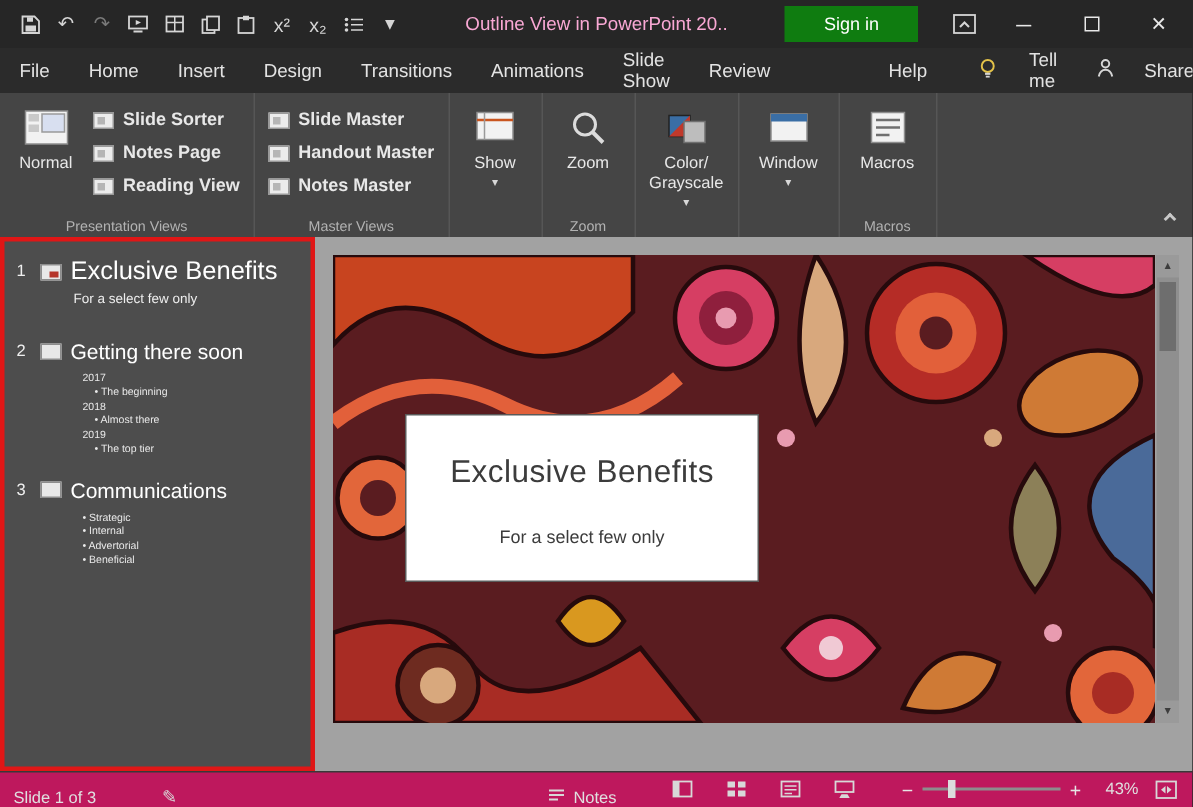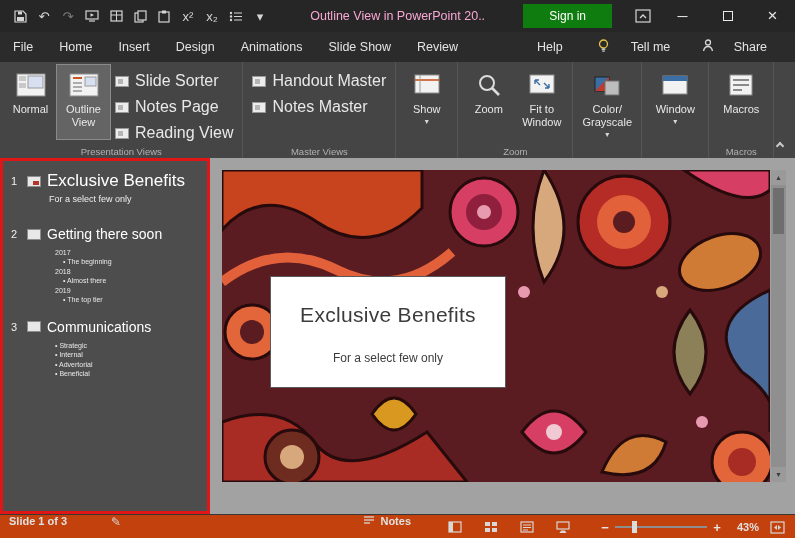--- a/index.html
+++ b/index.html
@@ -29,21 +29,21 @@
 
   
   .ribbon { height:96px; background:#454545; display:flex; color:#e8e8e8; position:relative; flex:0 0 96px; }
   .rgroup { position:relative; border-right:1px solid #565656; padding:3px 4px 15px 4px; display:flex; align-items:flex-start; }
   .glabel { position:absolute; bottom:1px; left:0; width:100%; text-align:center; font-size:9.5px; color:#b2b2b2; white-space:nowrap; }
   .bigbtn { width:53px; min-height:74px; display:flex; flex-direction:column; align-items:center; padding-top:5px; font-size:11px; text-align:center; line-height:1.2; }
   .bigbtn .bicon { height:30px; display:flex; align-items:center; justify-content:center; margin-bottom:3px; }
   .bigbtn.selected { background:#646464; outline:1px solid #8a8a8a; }
   .caretline { font-size:8px; line-height:1; margin-top:2px; color:#d8d8d8; }
   .smallcol { display:flex; flex-direction:column; padding-top:5px; gap:4px; }
-  .smallbtn { display:flex; align-items:center; gap:6px; font-size:16px; padding:2px 5px; white-space:nowrap; }
+  .smallbtn { display:flex; align-items:flex-end; gap:6px; font-size:12px; padding:2px 5px; white-space:nowrap;font-weight:bold; }
   .mini-icon { width:14px; height:11px; background:#ececec; border:1px solid #9a9a9a; position:relative; flex:0 0 14px; }
   .mini-icon::after { content:""; position:absolute; left:2px; top:2px; width:5px; height:5px; background:#b5b5b5; }
   .collapse-chev { position:absolute; right:10px; bottom:7px; width:8px; height:8px; }
   .collapse-chev i { display:block; width:6px; height:6px; border-top:2px solid #c8c8c8; border-right:2px solid #c8c8c8; transform:rotate(-45deg); }
 
   
   .content { flex:1; display:flex; min-height:0; }
   .outline-pane { width:210px; flex:0 0 210px; background:#4d4d4d; border:3px solid #e01616; padding:10px 0 0 8px; color:#fff; overflow:hidden; }
   .ol-head { display:flex; align-items:center; gap:6px; }
   .ol-num { font-size:11px; color:#f0f0f0; width:10px; flex:0 0 10px; }
@@ -67,21 +67,21 @@
   .slide-textbox { position:absolute; left:48px; top:106px; width:236px; height:112px; background:#ffffff; border:1px solid #5a5a5a; display:flex; flex-direction:column; align-items:center; padding-top:26px; }
   .slide-title { font-size:21px; color:#3c3c3c; letter-spacing:0.3px; }
   .slide-subtitle { font-size:12px; color:#3c3c3c; margin-top:24px; }
 
   .vscroll { position:absolute; right:9px; top:12px; width:15px; height:312px; background:#8f8f8f; display:flex; flex-direction:column; align-items:center; }
   .scroll-arrow { height:15px; width:15px; display:flex; align-items:center; justify-content:center; font-size:7px; color:#3d3d3d; background:#9a9a9a; }
   .scroll-track { flex:1; width:15px; position:relative; }
   .scroll-thumb { position:absolute; top:3px; left:2px; width:11px; height:46px; background:#6e6e6e; }
 
   
-  .statusbar { height:24px; background:#c2410c; color:#e0e0e0; display:flex; align-items:flex-start; font-size:11px; flex:0 0 24px; border-top:1px solid #383838;font-weight:bold; }
+  .statusbar { height:24px; background:#be185d; color:#e0e0e0; display:flex; align-items:flex-end; font-size:11px; flex:0 0 24px; border-top:1px solid #383838; }
   .sb-slideinfo { padding-left:9px; white-space:nowrap; }
   .sb-pen { margin-left:44px; font-size:12px; color:#d8d8d8; }
   .sb-notes { display:flex; align-items:center; gap:5px; margin-left:auto; padding:0 8px; }
   .sb-views { display:flex; align-items:center; margin-left:18px; }
   .sb-viewbtn { width:36px; height:24px; display:flex; align-items:center; justify-content:center; }
   .sb-zoomctl { display:flex; align-items:center; margin-left:14px; }
   .sb-minus,.sb-plus { width:20px; text-align:center; font-size:13px; color:#e6e6e6; }
   .sb-slider { width:92px; height:24px; position:relative; }
   .sb-slider .track { position:absolute; left:0; right:0; top:11px; height:2px; background:#8d8d8d; }
   .sb-slider .thumb { position:absolute; left:18%; top:6px; width:5px; height:12px; background:#dcdcdc; }
@@ -159,20 +159,21 @@
         <span class="maxbox"></span>
       </span>
     <span class="winbtn" style="font-size:17px;">×</span>
   </div>
 
   <div class="tabrow">
     <div class="tab">File</div>
     <div class="tab">Home</div>
     <div class="tab">Insert</div>
     <div class="tab">Design</div>
+    <div class="tab">Transitions</div>
     <div class="tab">Animations</div>
     <div class="tab">Slide Show</div>
     <div class="tab">Review</div>
     <div class="tab active">View</div>
     <div class="tab">Help</div>
     <div class="tellme">
       <span>
         <svg width="11" height="14" viewBox="0 0 11 14">
             <circle cx="5.5" cy="5" r="4" fill="none" stroke="#e3c249" stroke-width="1.3"></circle>
             <rect x="3.7" y="9.5" width="3.6" height="1.4" fill="#d5d5d5"></rect>
@@ -199,52 +200,43 @@
         <span class="bicon">
           <svg width="30" height="26" viewBox="0 0 30 26">
               <rect x="1" y="2" width="28" height="22" fill="#f2f2f2" stroke="#8d8d8d"></rect>
               <rect x="3" y="4" width="7" height="5" fill="#c9c9c9"></rect>
               <rect x="3" y="11" width="7" height="5" fill="#c9c9c9"></rect>
               <rect x="12" y="4" width="15" height="12" fill="#d8dff0" stroke="#9a9a9a"></rect>
             </svg>
         </span>
         <span>Normal</span>
       </div>
-      <div class="bigbtn selected">
-        <span class="bicon">
-          <svg width="30" height="26" viewBox="0 0 30 26">
-              <rect x="1" y="2" width="28" height="22" fill="#f2f2f2" stroke="#8d8d8d"></rect>
-              <line x1="4" y1="6" x2="13" y2="6" stroke="#c9551f" stroke-width="2"></line>
-              <line x1="4" y1="11" x2="13" y2="11" stroke="#9a9a9a" stroke-width="1.6"></line>
-              <line x1="4" y1="15" x2="13" y2="15" stroke="#9a9a9a" stroke-width="1.6"></line>
-              <line x1="4" y1="19" x2="13" y2="19" stroke="#9a9a9a" stroke-width="1.6"></line>
-              <rect x="16" y="5" width="11" height="9" fill="#d8dff0" stroke="#9a9a9a"></rect>
-            </svg>
-        </span>
-        <span>Outline View</span>
-      </div>
       <div class="smallcol">
         <div class="smallbtn">
           <span class="mini-icon"></span>
           <span>Slide Sorter</span>
         </div>
         <div class="smallbtn">
           <span class="mini-icon"></span>
           <span>Notes Page</span>
         </div>
         <div class="smallbtn">
           <span class="mini-icon"></span>
           <span>Reading View</span>
         </div>
       </div>
       <div class="glabel">Presentation Views</div>
     </div>
 
     <div class="rgroup">
       <div class="smallcol">
+        <div class="smallbtn">
+          <span class="mini-icon"></span>
+          <span>Slide Master</span>
+        </div>
         <div class="smallbtn">
           <span class="mini-icon"></span>
           <span>Handout Master</span>
         </div>
         <div class="smallbtn">
           <span class="mini-icon"></span>
           <span>Notes Master</span>
         </div>
       </div>
       <div class="glabel">Master Views</div>
@@ -266,30 +258,20 @@
 
     <div class="rgroup">
       <div class="bigbtn">
         <span class="bicon">
           <svg width="26" height="26" viewBox="0 0 26 26">
               <circle cx="11" cy="11" r="7" fill="none" stroke="#dcdcdc" stroke-width="2"></circle>
               <line x1="16" y1="16" x2="23" y2="23" stroke="#dcdcdc" stroke-width="2.6"></line>
             </svg>
         </span>
         <span>Zoom</span>
-      </div>
-      <div class="bigbtn">
-        <span class="bicon">
-          <svg width="28" height="24" viewBox="0 0 28 24">
-              <rect x="2" y="2" width="24" height="18" fill="#f2f2f2" stroke="#8d8d8d"></rect>
-              <path d="M7,7 L12,12 M7,7 l0,4 M7,7 l4,0" stroke="#3a6ea5" stroke-width="1.4" fill="none"></path>
-              <path d="M21,15 L16,10 M21,15 l0,-4 M21,15 l-4,0" stroke="#3a6ea5" stroke-width="1.4" fill="none"></path>
-            </svg>
-        </span>
-        <span>Fit to Window</span>
       </div>
       <div class="glabel">Zoom</div>
     </div>
 
     <div class="rgroup">
       <div class="bigbtn" style="width:60px">
         <span class="bicon">
           <svg width="28" height="24" viewBox="0 0 28 24">
               <rect x="2" y="4" width="14" height="14" fill="#3a6ea5" stroke="#222"></rect>
               <path d="M2,18 L16,4 L16,18 z" fill="#c0392b"></path>

